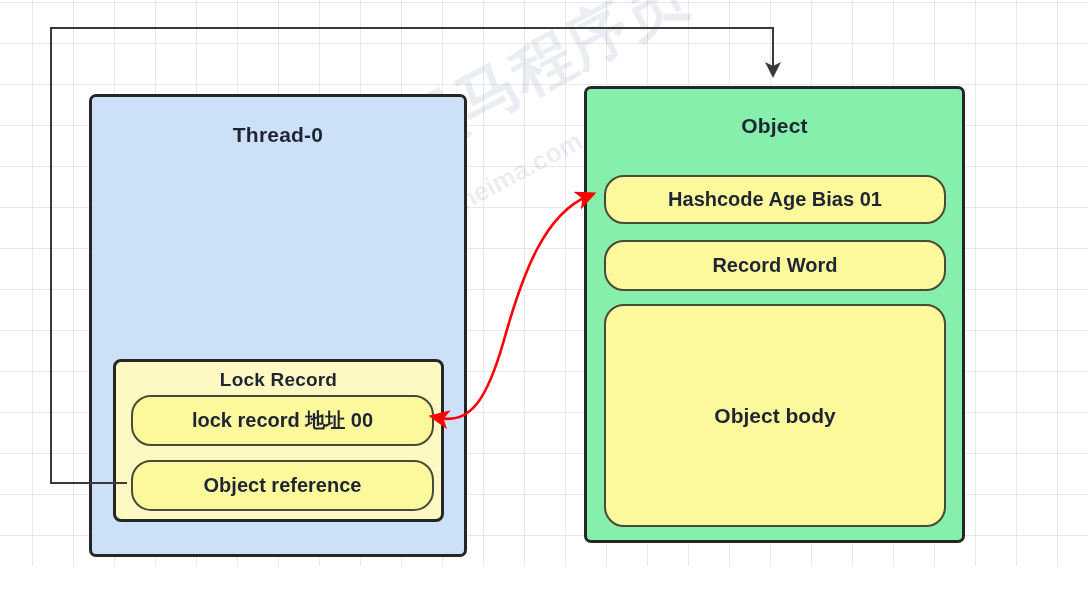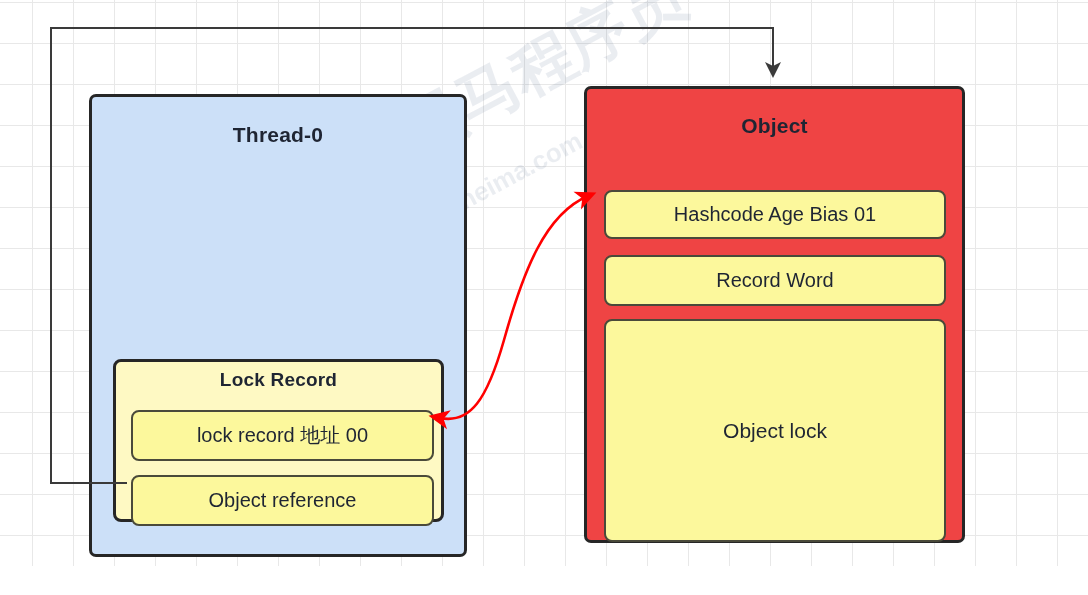--- a/index.html
+++ b/index.html
@@ -83,43 +83,42 @@
   #lockrecord-title {
     top: 7px;
     font-size: 19px;
     color: #1f2533;
   }
   .yellow-box {
     position: absolute;
     box-sizing: border-box;
     background: #fcf89c;
     border: 2px solid #4a4a3a;
-    border-radius: 8px;
+    border-radius: 20px;
     display: flex;
     align-items: center;
     justify-content: center;
-    font-weight: normal;
+    font-weight: bold;
     color: #1f2533;
-    margin-top: 15px;
   }
   #lock-addr-row {
     left: 15px; top: 33px;
     width: 303px; height: 51px;
     font-size: 20px;
   }
   #object-ref-row {
     left: 15px; top: 98px;
     width: 303px; height: 51px;
     font-size: 20px;
   }
   
   #object-node {
     left: 584px; top: 86px;
     width: 381px; height: 457px;
-    background: #ef4444;
+    background: #86efac;
   }
   #object-title {
     top: 25px;
     font-size: 21px;
   }
   #markword-row {
     left: 17px; top: 86px;
     width: 342px; height: 49px;
     font-size: 20px;
   }
@@ -166,21 +165,21 @@
   <div class="node" id="lockrecord-node">
     <div class="node-title" id="lockrecord-title">Lock Record</div>
     <div class="yellow-box" id="lock-addr-row">lock record 地址 00</div>
     <div class="yellow-box" id="object-ref-row">Object reference</div>
   </div>
 
   <div class="node" id="object-node">
     <div class="node-title" id="object-title">Object</div>
     <div class="yellow-box" id="markword-row">Hashcode Age Bias 01</div>
     <div class="yellow-box" id="klassword-row">Record Word</div>
-    <div class="yellow-box" id="objectbody-row">Object lock</div>
+    <div class="yellow-box" id="objectbody-row">Object body</div>
   </div>
 
   <svg id="connectors" viewBox="0 0 1088 595">
     <defs>
       <marker id="blackArrow" markerWidth="10" markerHeight="10" refX="5" refY="5" orient="auto" markerUnits="strokeWidth">
         <path d="M1,1 L9,5 L1,9 L3,5 Z" fill="#3a3a3a"></path>
       </marker>
       <marker id="redArrowEnd" markerWidth="9" markerHeight="9" refX="5" refY="4.5" orient="auto" markerUnits="strokeWidth">
         <path d="M0.5,0.8 L8.5,4.5 L0.5,8.2 L2.6,4.5 Z" fill="#ff0000"></path>
       </marker>

